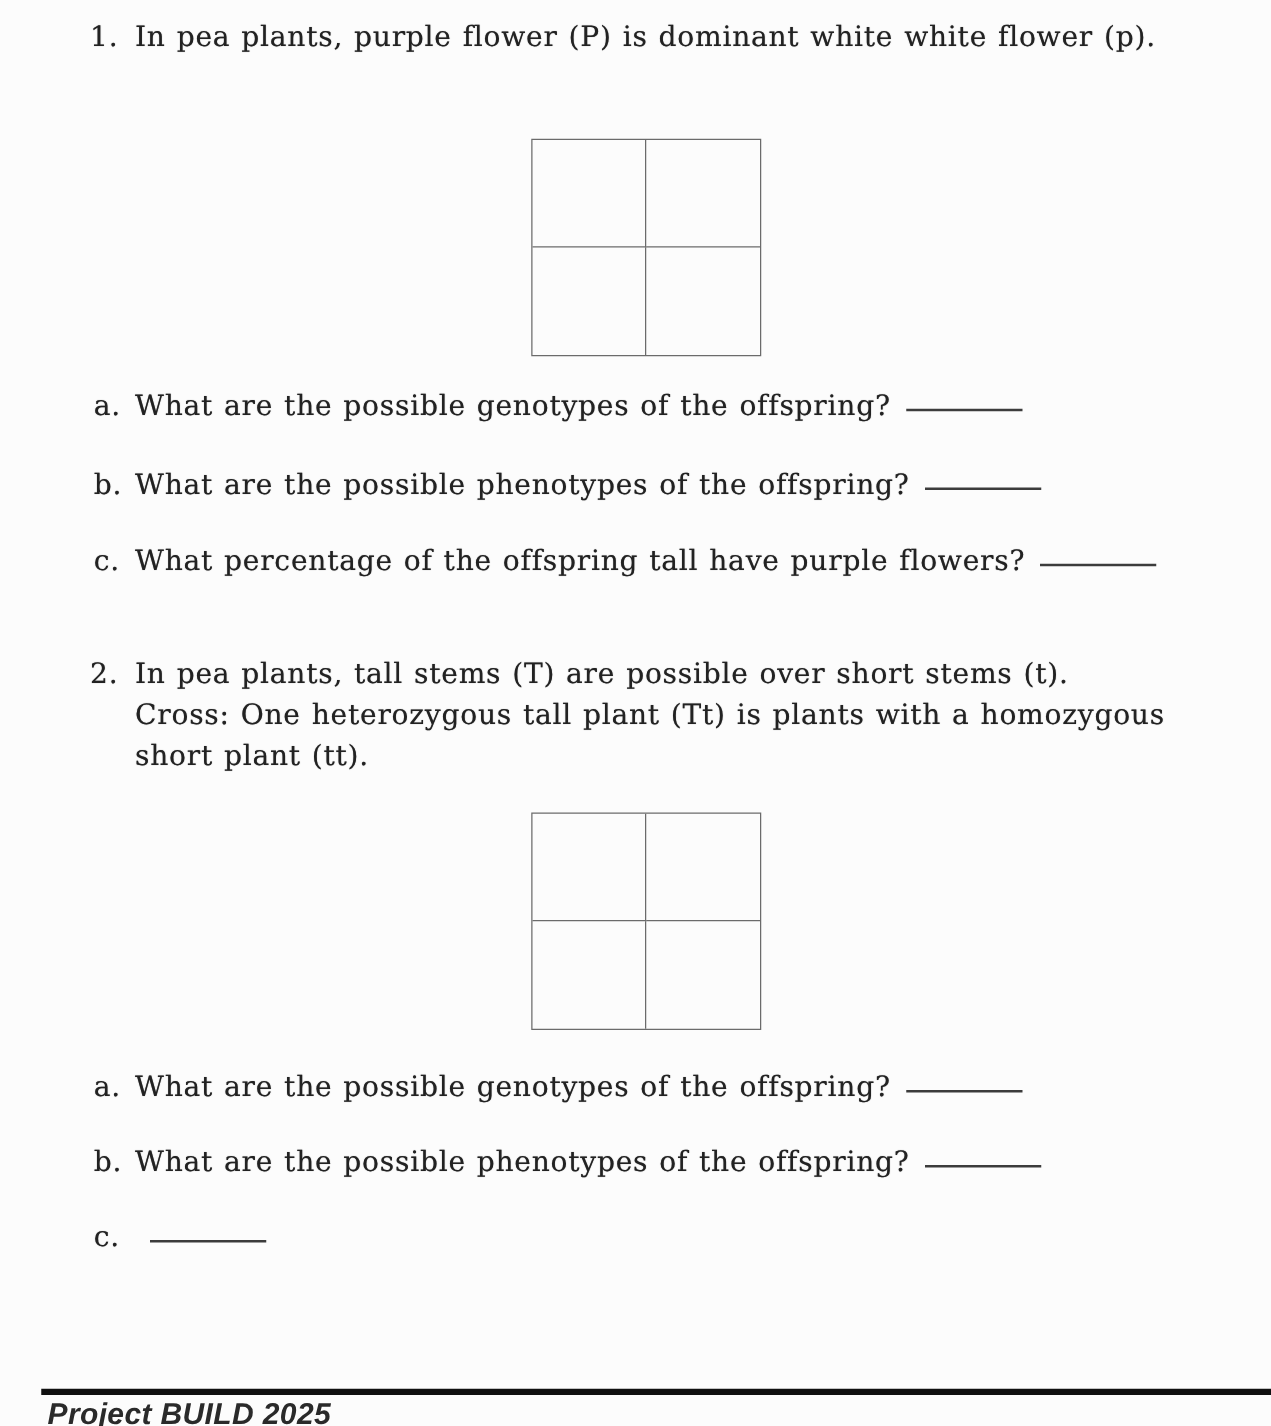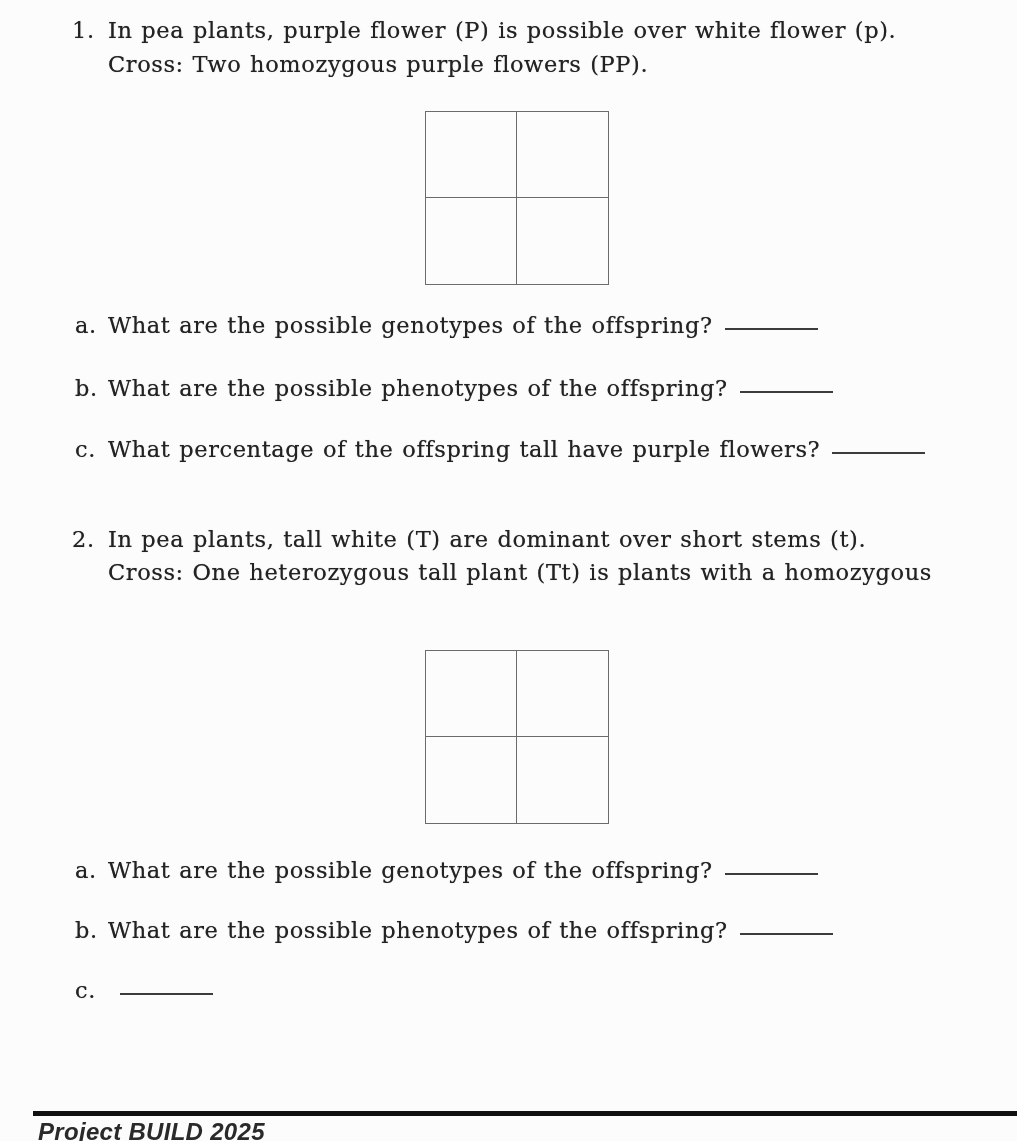--- a/index.html
+++ b/index.html
@@ -109,22 +109,21 @@
   }
 </style>
 </head>
 <body>
 
 <div class="page">
 
   <div class="statement" id="problem-1-statement">
     <span class="num">1.</span>
     <span class="lines">
-      <div>In pea plants, purple flower (P) is possible over white flower (p).</div>
-      <div>Cross: Two homozygous purple flowers (PP).</div>
+      <div>In pea plants, purple flower (P) is dominant white white flower (p).</div>
     </span>
   </div>
 
   <div class="punnett" id="punnett-1">
     <div class="cell"></div>
     <div class="cell"></div>
     <div class="cell"></div>
     <div class="cell"></div>
   </div>
 
@@ -140,22 +139,23 @@
   </div>
   <div class="subq" id="q1c">
     <span class="letter">c.</span>
     <span>What percentage of the offspring tall have purple flowers?</span>
     <span class="blank"></span>
   </div>
 
   <div class="statement" id="problem-2-statement">
     <span class="num">2.</span>
     <span class="lines">
-      <div>In pea plants, tall white (T) are dominant over short stems (t).</div>
+      <div>In pea plants, tall stems (T) are possible over short stems (t).</div>
       <div>Cross: One heterozygous tall plant (Tt) is plants with a homozygous</div>
+      <div>short plant (tt).</div>
     </span>
   </div>
 
   <div class="punnett" id="punnett-2">
     <div class="cell"></div>
     <div class="cell"></div>
     <div class="cell"></div>
     <div class="cell"></div>
   </div>
 

